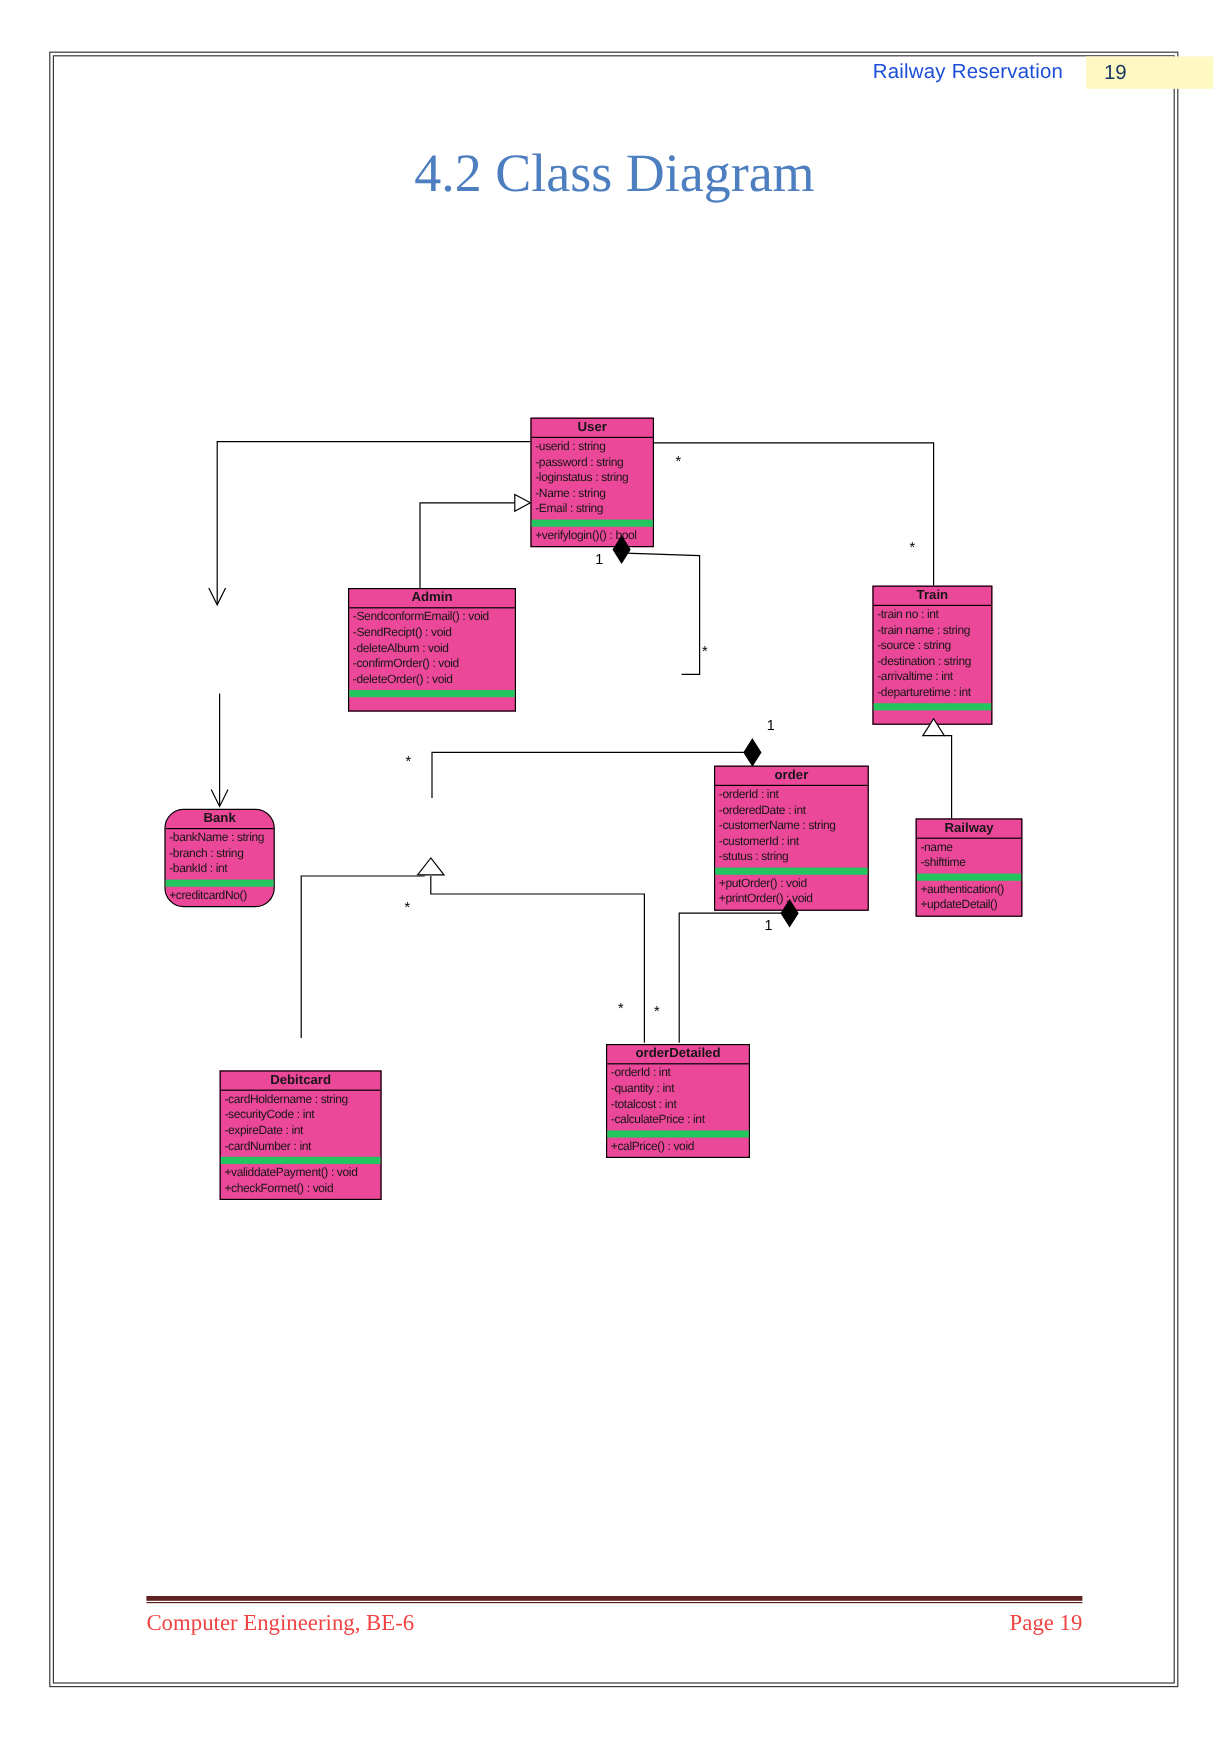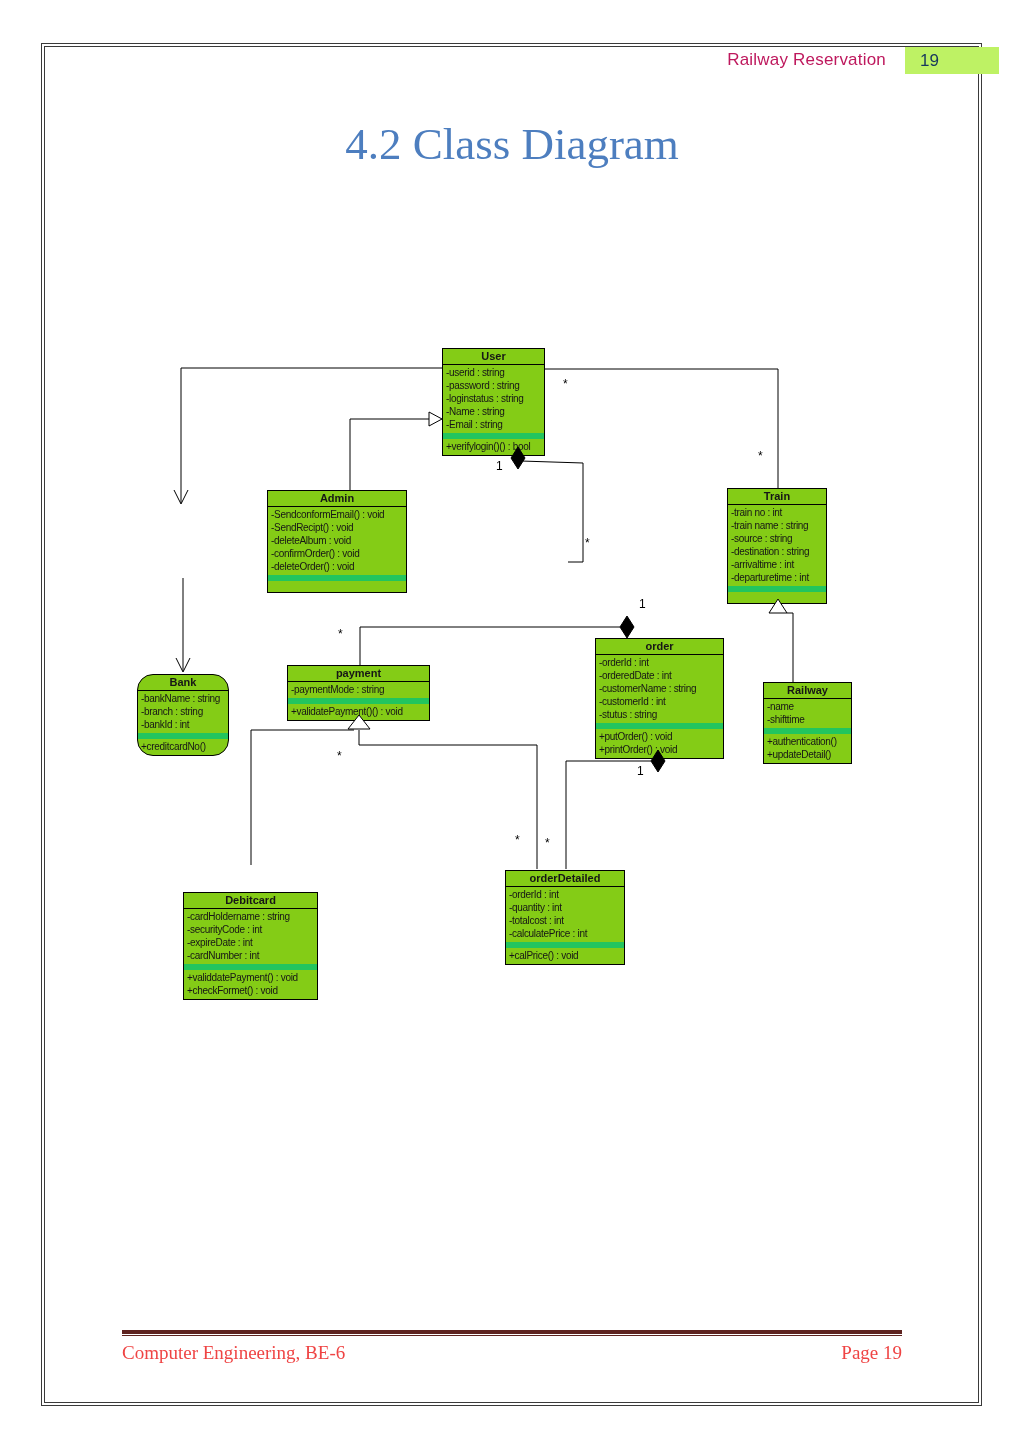--- a/index.html
+++ b/index.html
@@ -3,32 +3,32 @@
 <meta charset="utf-8">
 <style>
   html,body { margin:0; padding:0; background:#ffffff; }
   .page { position:relative; width:1024px; height:1449px; background:#fff;
           font-family:"Liberation Sans", sans-serif; overflow:hidden; }
 
   .frame { position:absolute; left:41px; top:43px; width:941px; height:1363px;
            box-sizing:border-box; border:4px double #3a3a3a; z-index:1; }
 
   .header-title { position:absolute; top:50px; left:0; width:886px; text-align:right;
-                  font-size:17px; color:#be185d; z-index:2; letter-spacing:0.2px; }
-  .badge { position:absolute; left:905px; top:47px; width:94px; height:27px;
-           background:#bef264; color:#17365d; font-size:17px; line-height:27px;
+                  font-size:17px; color:#1d4ed8; z-index:2; letter-spacing:0.2px; }
+  .badge { position:absolute; left:905px; top:47px; width:106px; height:27px;
+           background:#fef9c3; color:#17365d; font-size:17px; line-height:27px;
            padding-left:15px; box-sizing:border-box; z-index:6; }
 
   .doc-title { position:absolute; top:118px; left:0; width:1024px; text-align:center;
                font-family:"Liberation Serif", serif; font-size:45px; color:#4d7ebf;
                z-index:2; }
 
   .diagram { position:absolute; left:0; top:0; width:1024px; height:1449px; z-index:2; }
 
-  .uml-class { position:absolute; box-sizing:border-box; background:#84cc16;
+  .uml-class { position:absolute; box-sizing:border-box; background:#ec4899;
                border:1px solid #000; color:#161616; z-index:3; }
   .uml-class .title { font-weight:bold; text-align:center; font-size:11px;
                       line-height:13px; padding:1px 2px; border-bottom:1px solid #000;
                       white-space:nowrap; overflow:hidden; }
   .uml-class .sec { padding:1px 2px 2px 3px; border-bottom:6px solid #22c55e;
                     overflow:hidden; }
   .uml-class .sec:last-child { border-bottom:none; }
   .uml-class .sec.empty { height:11px; padding:0; }
   .row { font-size:10px; line-height:13px; letter-spacing:-0.3px; white-space:nowrap; }
 
@@ -65,21 +65,21 @@
         <div class="row">-password : string</div>
         <div class="row">-loginstatus : string</div>
         <div class="row">-Name : string</div>
         <div class="row">-Email : string</div>
       </div>
       <div class="sec">
         <div class="row">+verifylogin()() : bool</div>
       </div>
     </div>
 
-    <div class="uml-class" style="left:267px;top:490px;width:140px;">
+    <div class="uml-class" style="left:290px;top:490px;width:140px;">
       <div class="title">Admin</div>
       <div class="sec">
         <div class="row">-SendconformEmail() : void</div>
         <div class="row">-SendRecipt() : void</div>
         <div class="row">-deleteAlbum : void</div>
         <div class="row">-confirmOrder() : void</div>
         <div class="row">-deleteOrder() : void</div>
       </div>
       <div class="sec empty"></div>
     </div>
@@ -104,29 +104,20 @@
       <div class="sec">
         <div class="row">-bankName : string</div>
         <div class="row">-branch : string</div>
         <div class="row">-bankId : int</div>
       </div>
       <div class="sec">
         <div class="row">+creditcardNo()</div>
       </div>
     </div>
 
-    <div class="uml-class" style="left:287px;top:665px;width:143px;">
-      <div class="title">payment</div>
-      <div class="sec">
-        <div class="row">-paymentMode : string</div>
-      </div>
-      <div class="sec">
-        <div class="row">+validatePayment()() : void</div>
-      </div>
-    </div>
 
     <div class="uml-class" style="left:595px;top:638px;width:129px;">
       <div class="title">order</div>
       <div class="sec">
         <div class="row">-orderId : int</div>
         <div class="row">-orderedDate : int</div>
         <div class="row">-customerName : string</div>
         <div class="row">-customerId : int</div>
         <div class="row">-stutus : string</div>
       </div>

